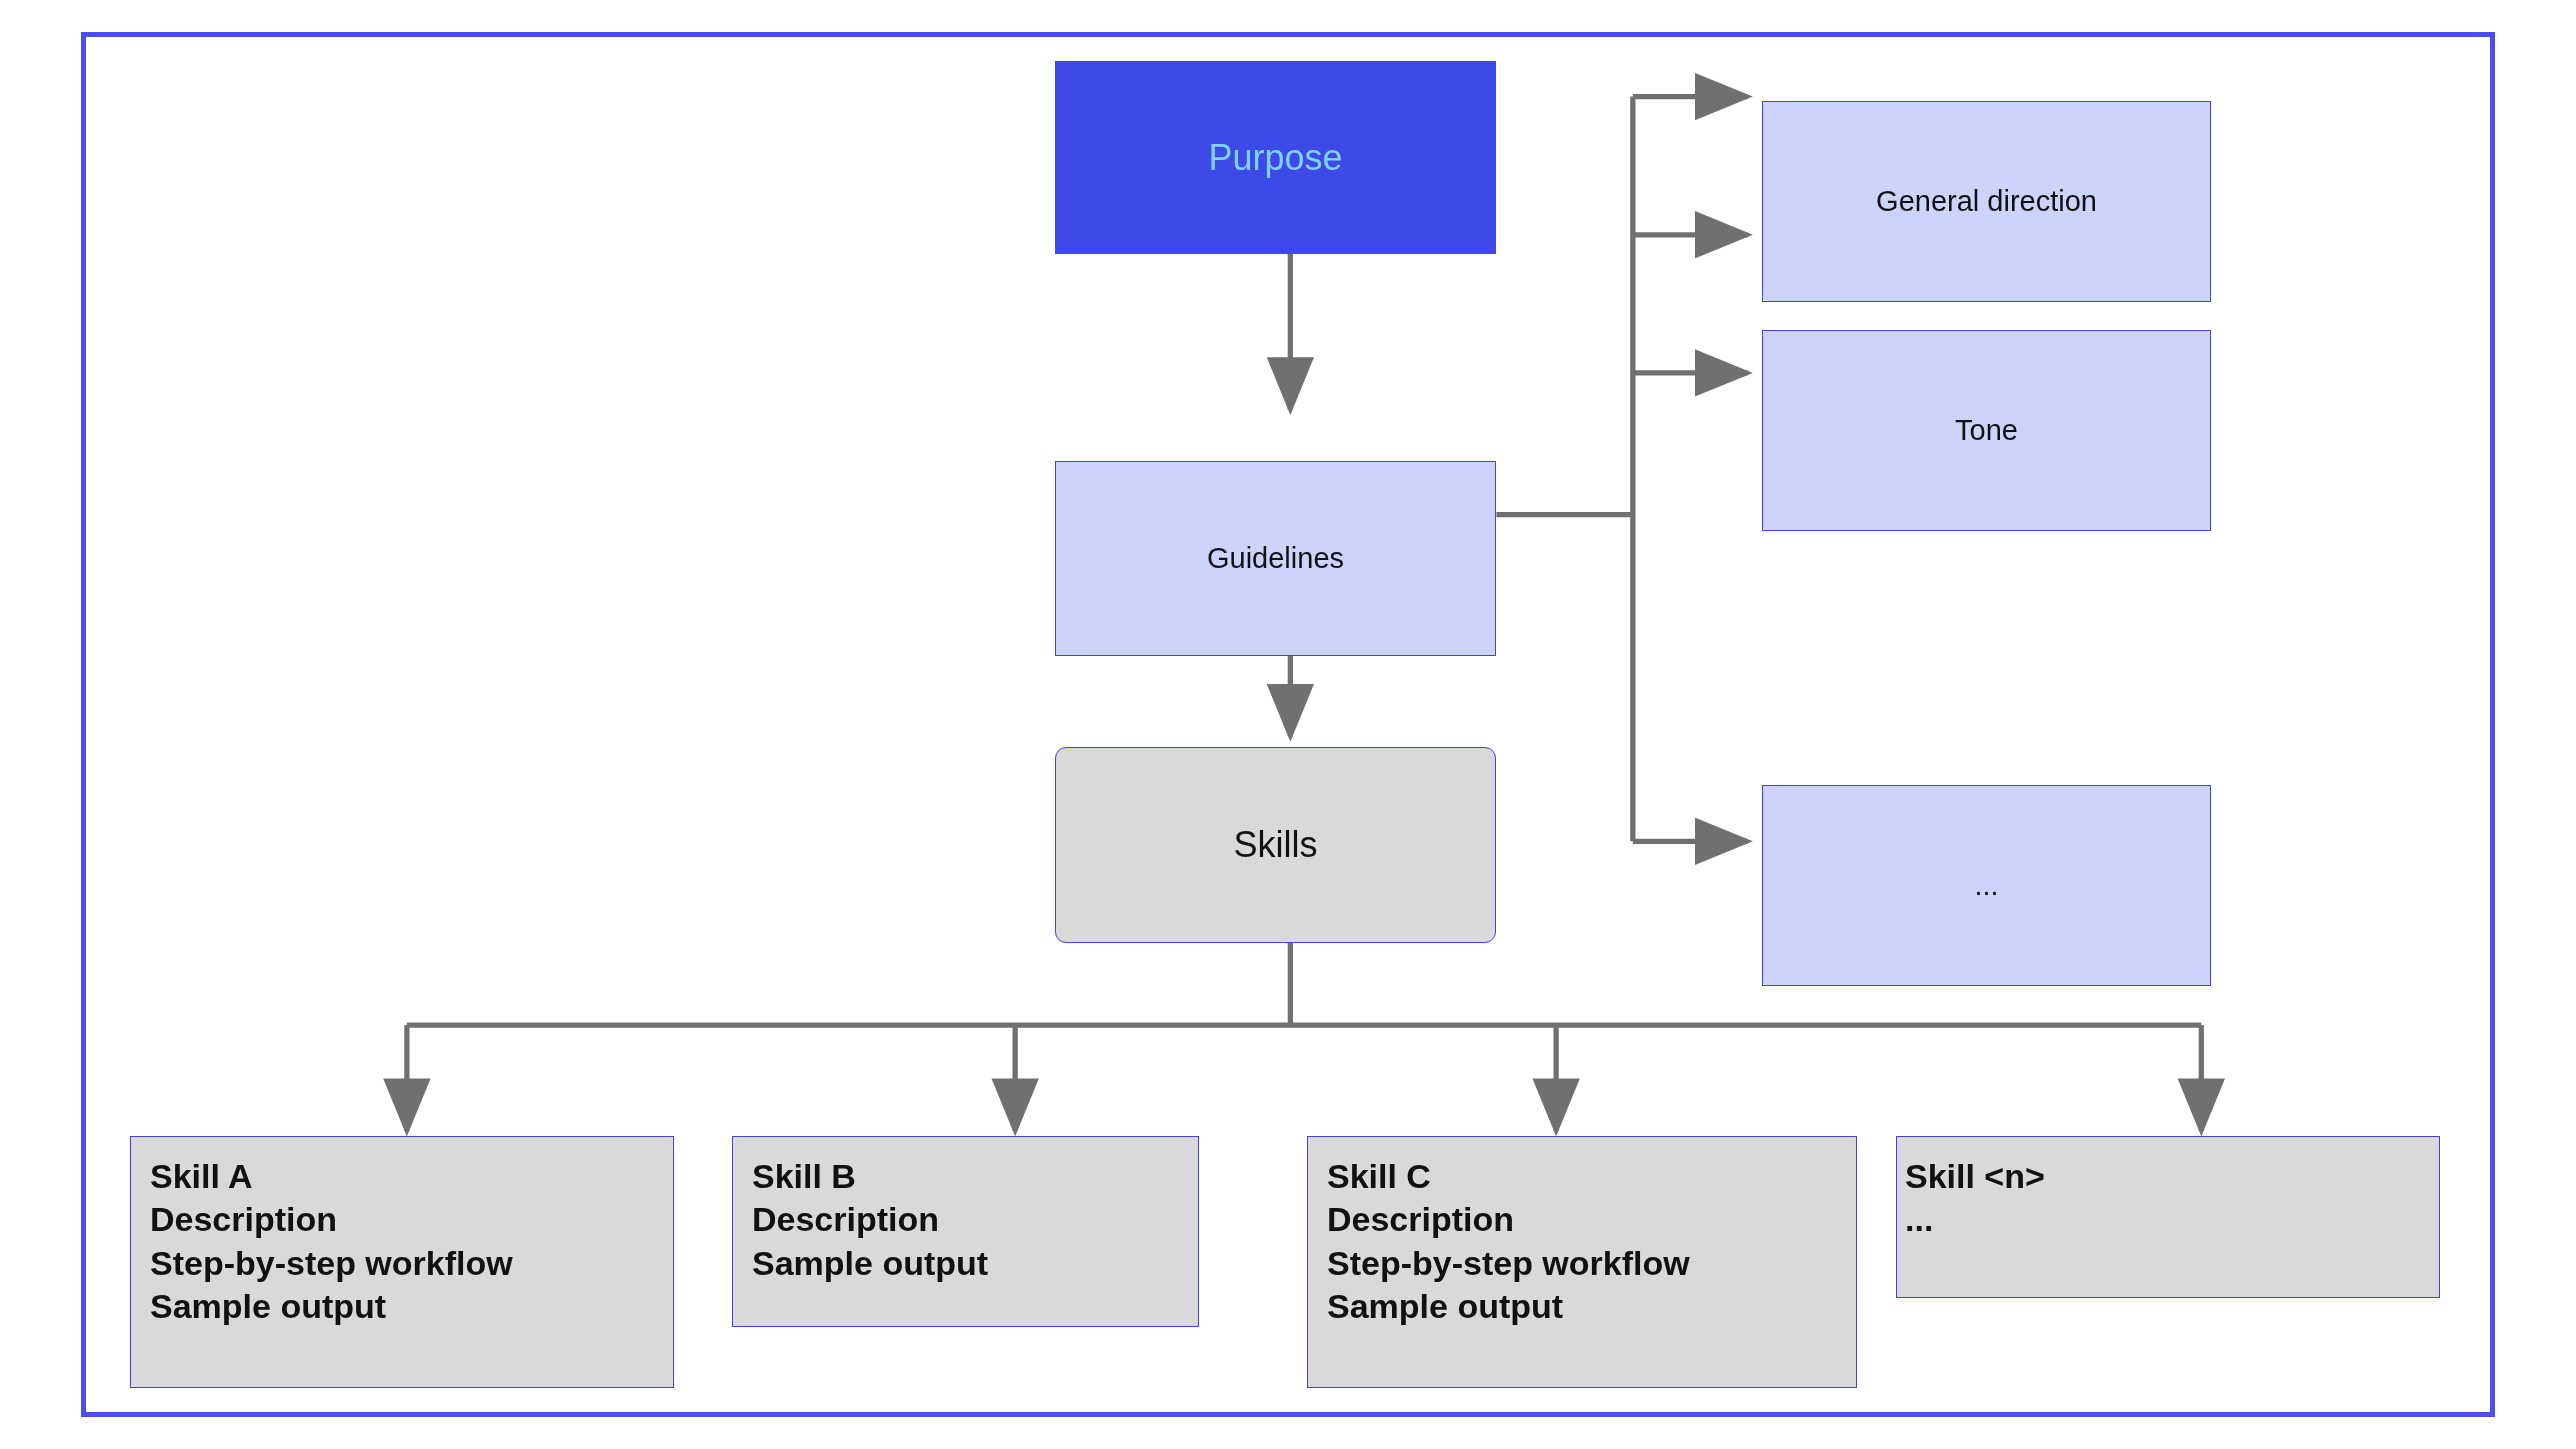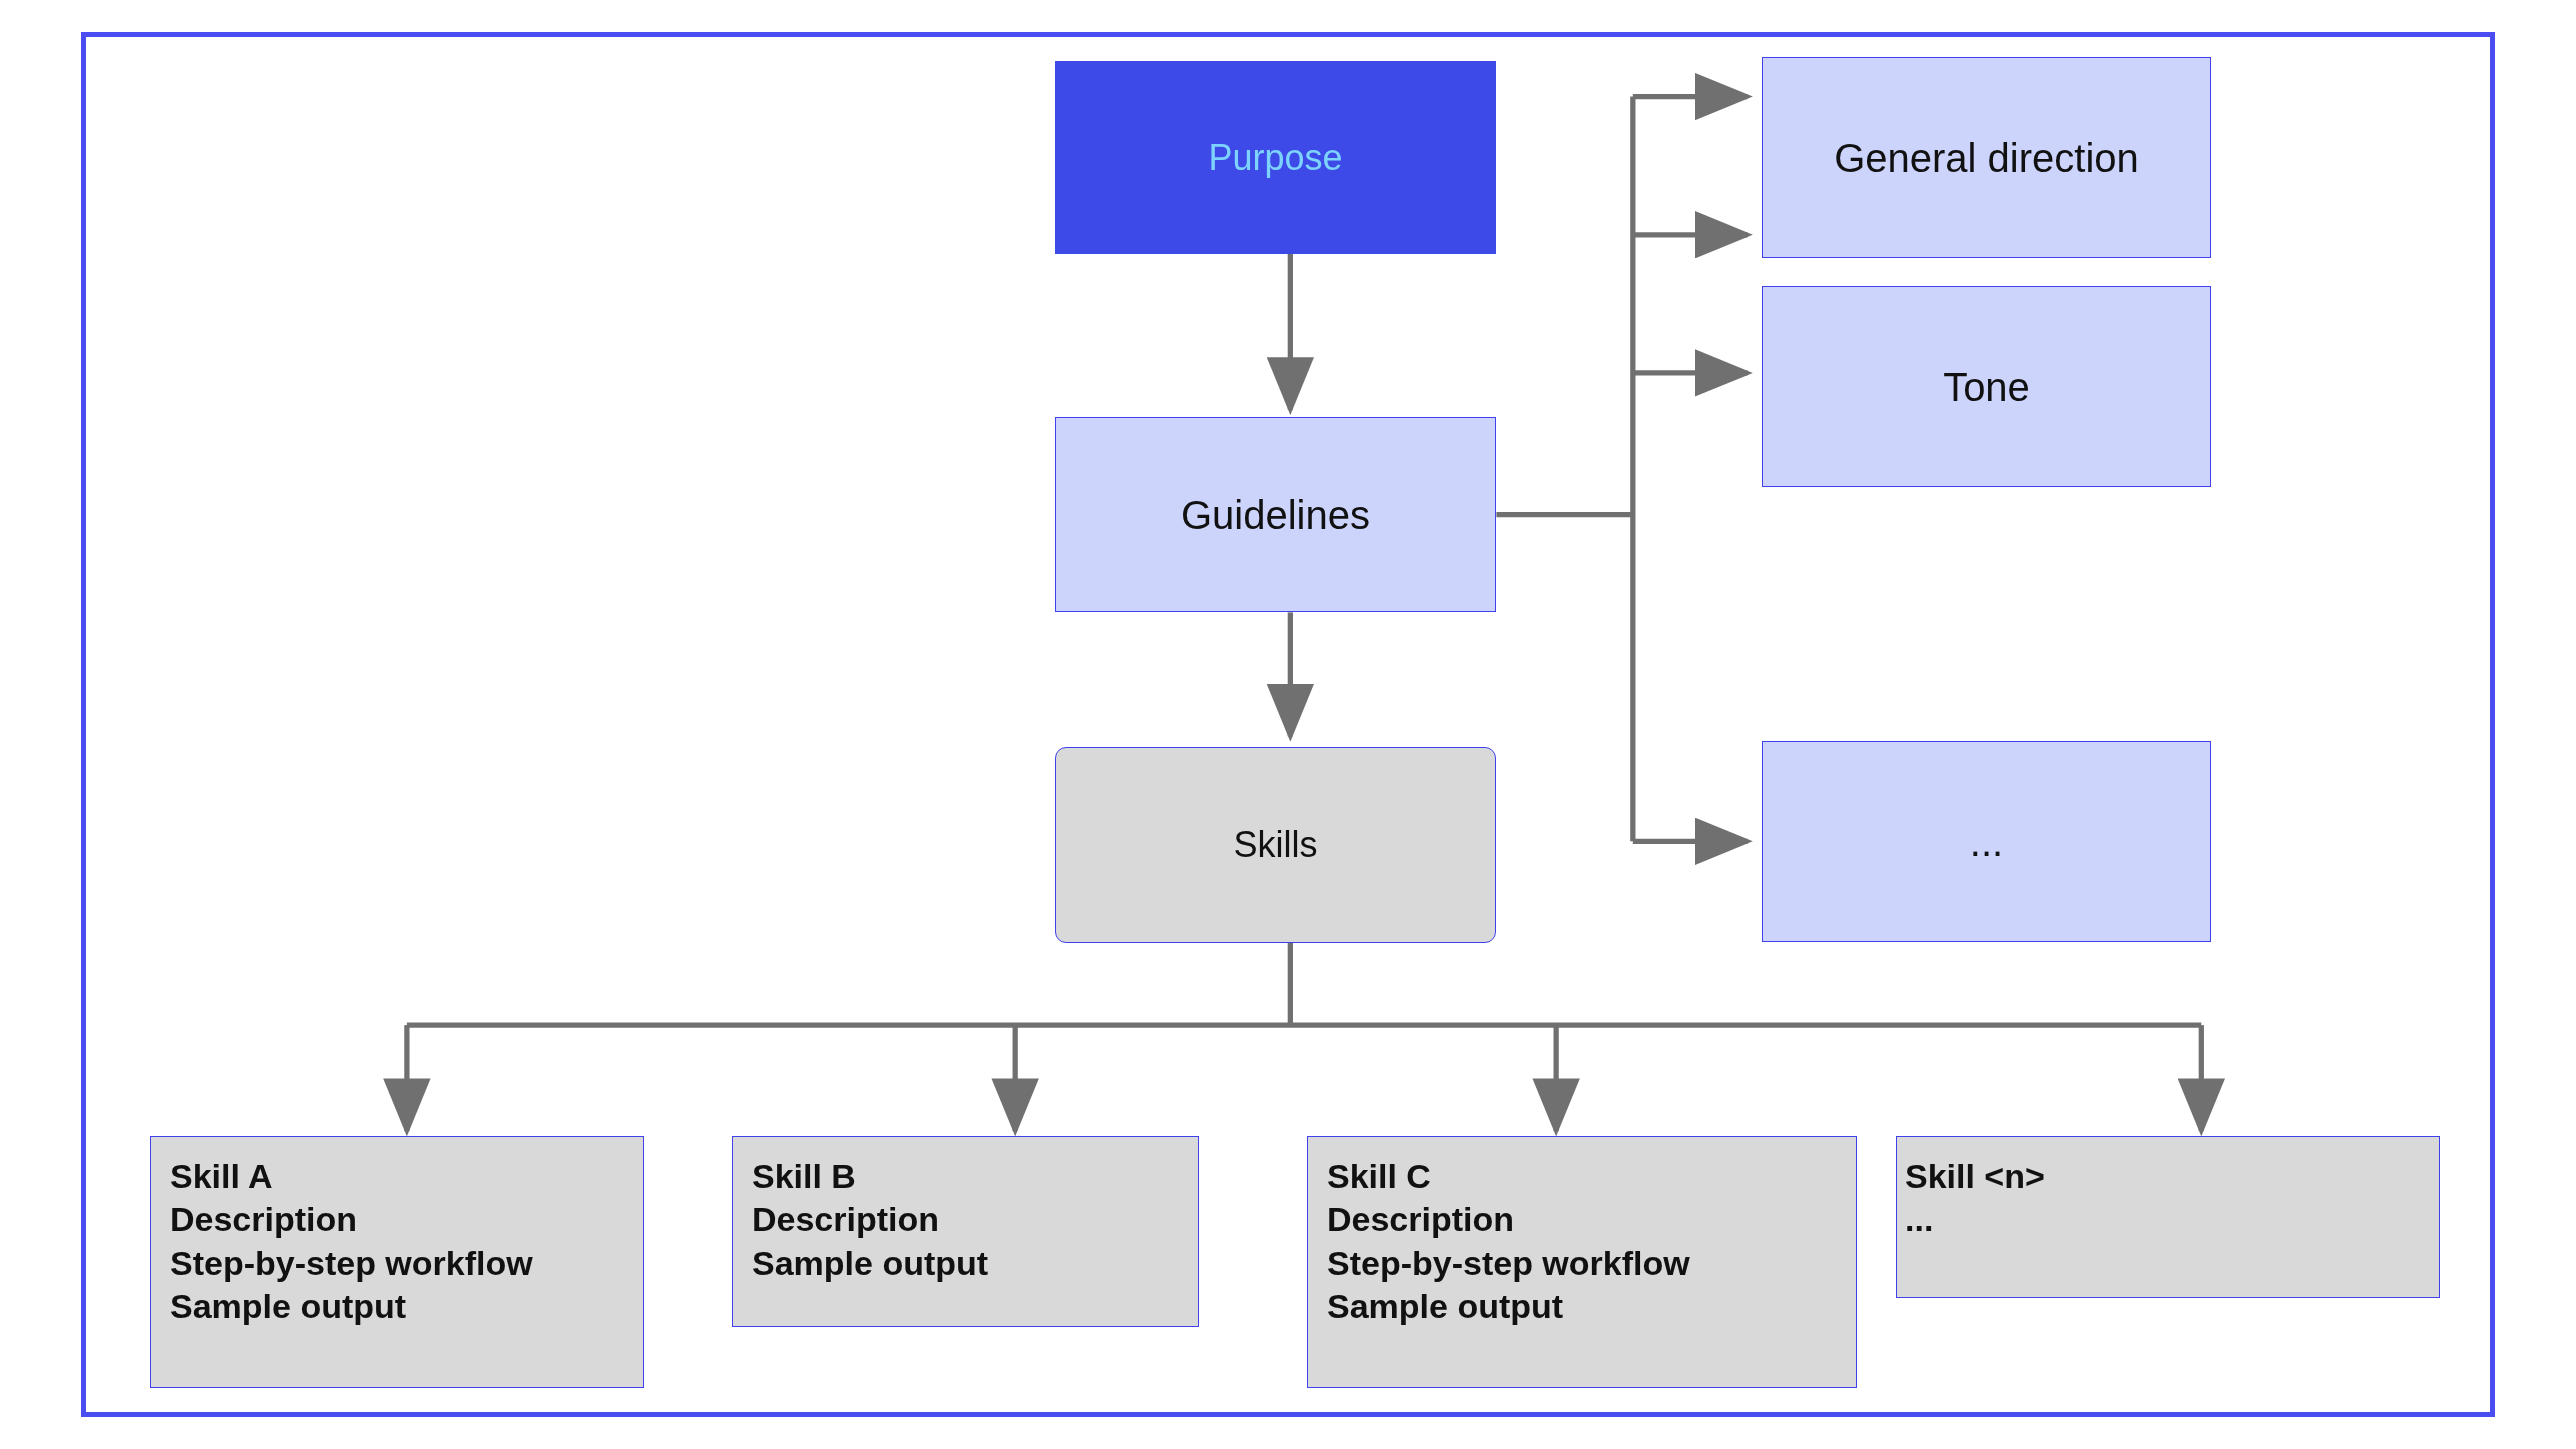--- a/index.html
+++ b/index.html
@@ -19,21 +19,21 @@
     display:flex;align-items:center;justify-content:center;
     text-align:center;line-height:1.2;
   }
 
   .node.purpose{
     background:var(--accent);border:none;color:#7dd3fc;
     font-size:36px;
   }
   .node.lav{
     background:var(--lavender);border:1.8px solid var(--node-border);
-    color:#111111;font-size:40px;
+    color:#111111;font-size:29px;margin-top:44px;
   }
   .node.grey{
     background:var(--grey);border:1.8px solid var(--node-border);
     color:#111111;font-size:36px;
   }
 
   .card{
     position:absolute;box-sizing:border-box;
     background:var(--grey);border:1.8px solid var(--node-border);
     display:flex;flex-direction:column;align-items:flex-start;
@@ -98,21 +98,21 @@
 
   <div class="node lav" style="left:1762px;top:286px;width:449px;height:201px;">
     <span>Tone</span>
   </div>
 
 
   <div class="node lav" style="left:1762px;top:741px;width:449px;height:201px;">
     <span>...</span>
   </div>
 
-  <div class="card" style="left:150px;top:1136px;width:494px;height:252px;">
+  <div class="card" style="left:130px;top:1136px;width:544px;height:252px;">
     <div class="title">Skill A</div>
     <div class="ln">Description</div>
     <div class="ln">Step-by-step workflow</div>
     <div class="ln">Sample output</div>
   </div>
 
   <div class="card" style="left:732px;top:1136px;width:467px;height:191px;">
     <div class="title">Skill B</div>
     <div class="ln">Description</div>
     <div class="ln">Sample output</div>

